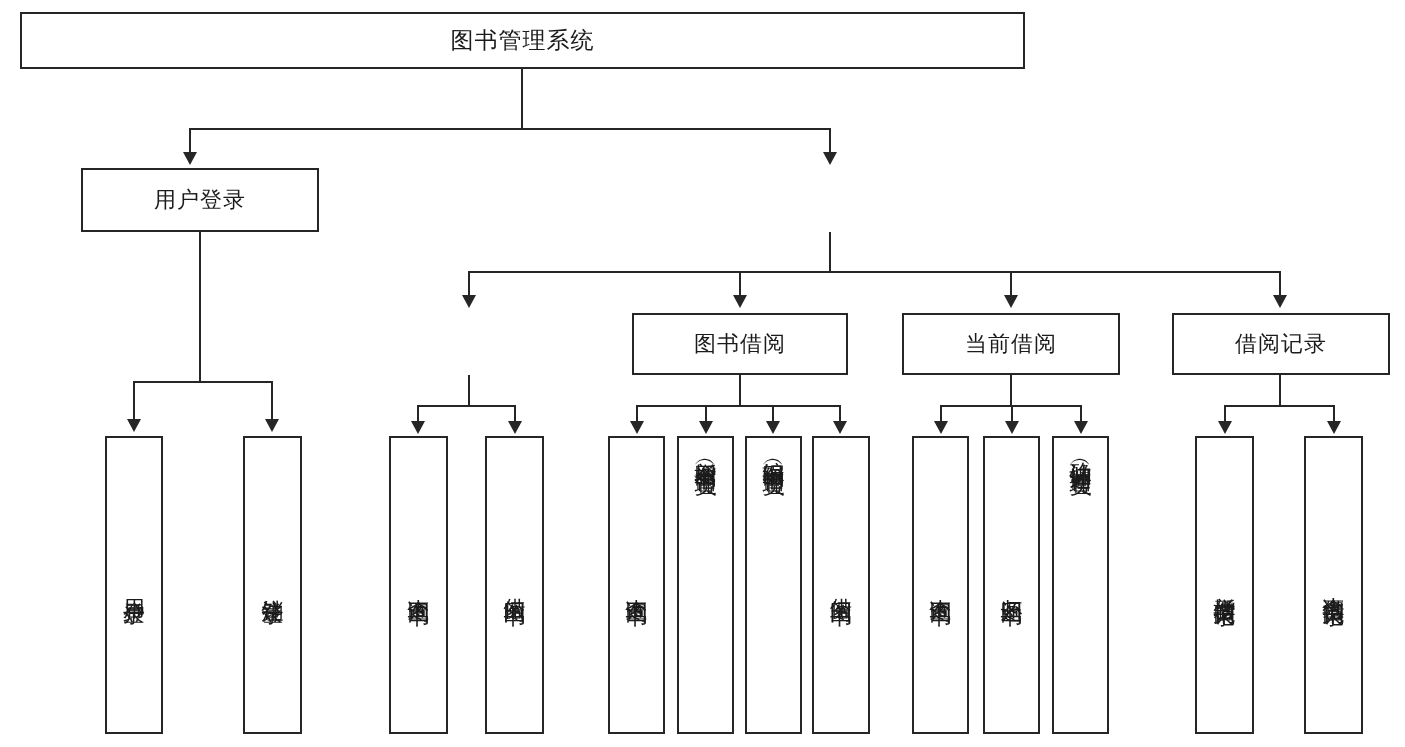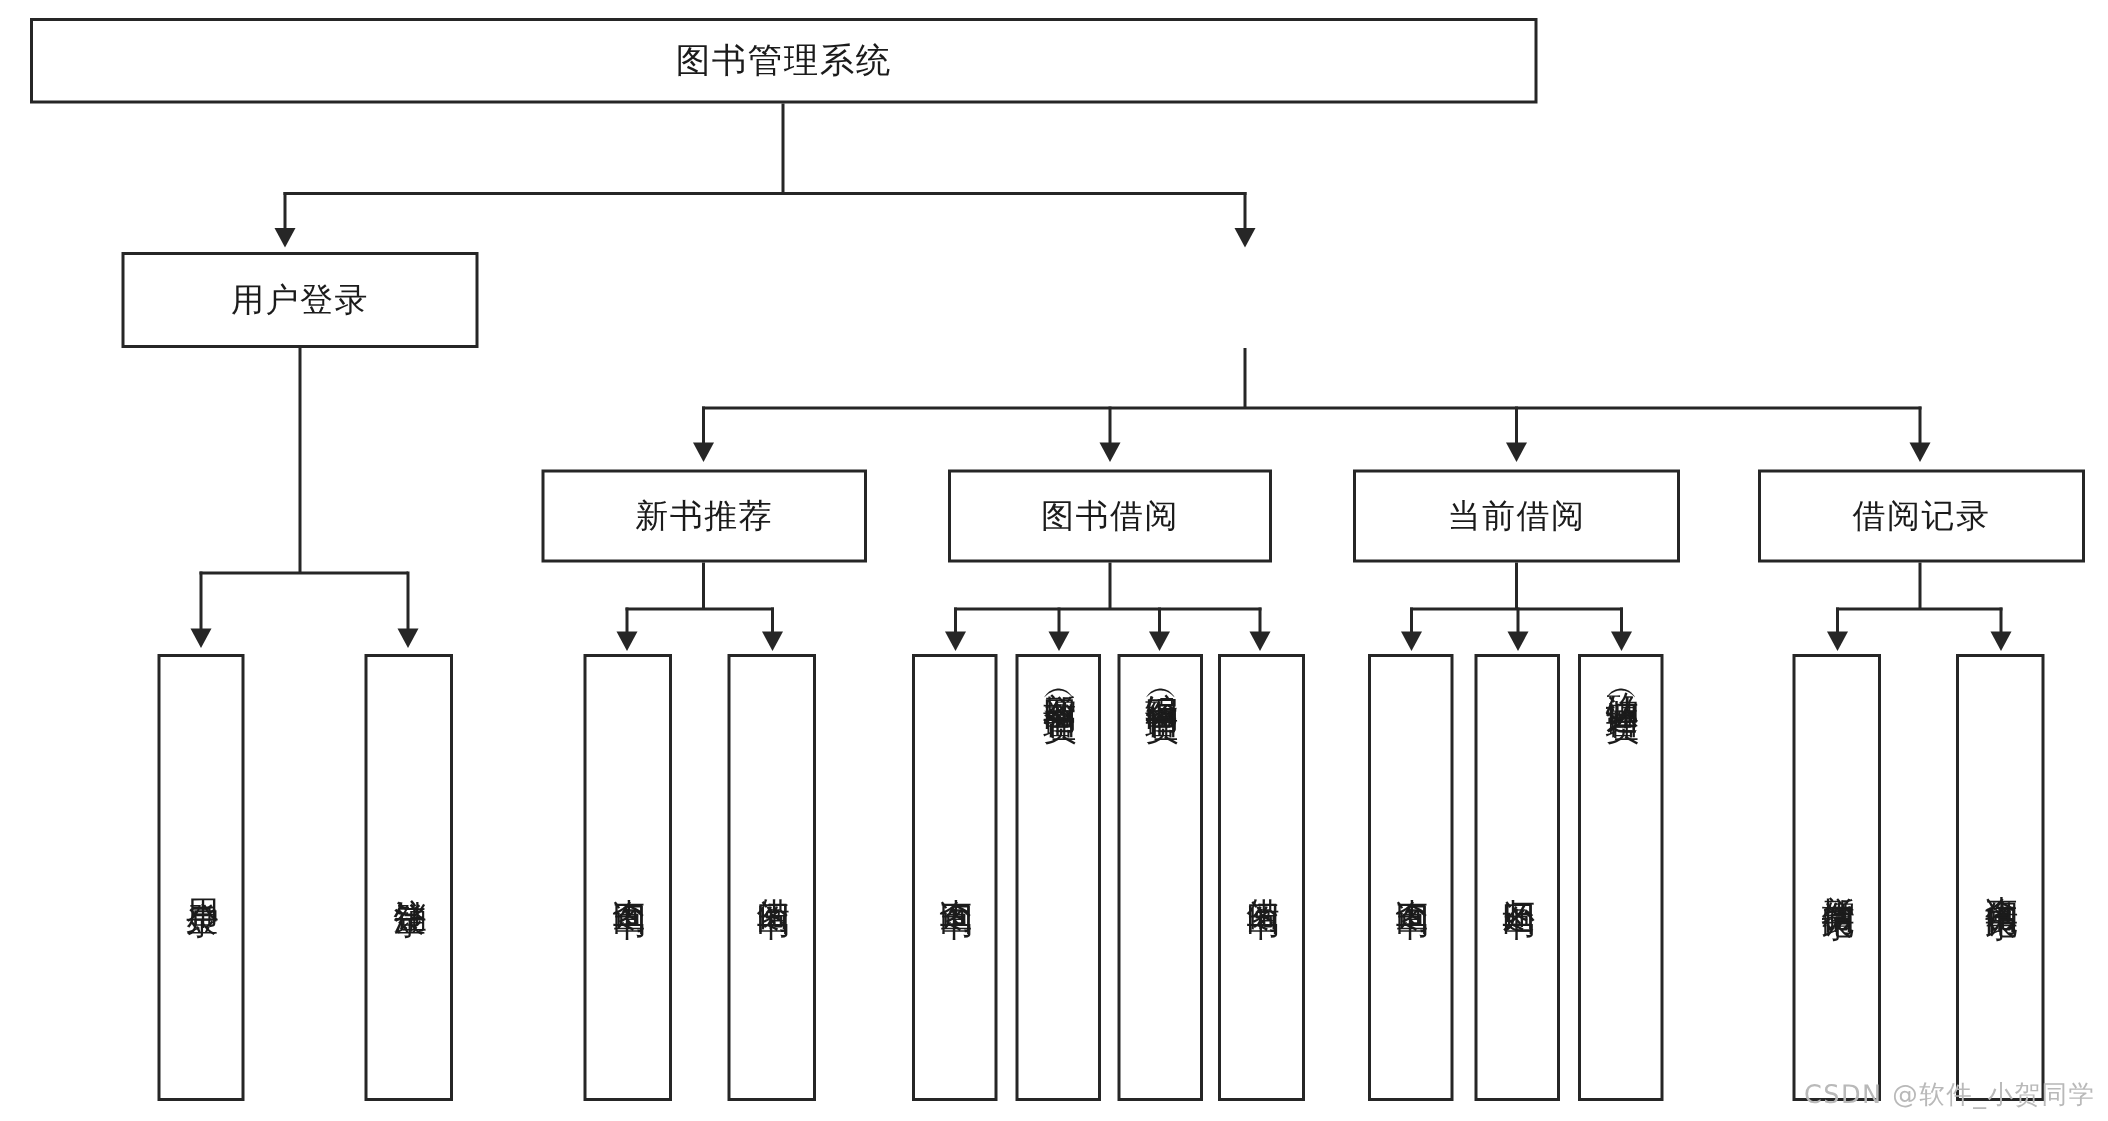--- a/index.html
+++ b/index.html
@@ -107,23 +107,20 @@
 
   <div class="ln lnv" style="left:739px;top:271px;width:2px;height:26px;"></div>
   <div class="arrow" style="left:733px;top:295px;"></div>
 
   <div class="ln lnv" style="left:1010px;top:271px;width:2px;height:26px;"></div>
   <div class="arrow" style="left:1004px;top:295px;"></div>
 
   <div class="ln lnv" style="left:1279px;top:271px;width:2px;height:26px;"></div>
   <div class="arrow" style="left:1273px;top:295px;"></div>
 
-  <div class="node h" style="left:361px;top:313px;width:217px;height:62px;">
-    <span>新书推荐</span>
-  </div>
   <div class="node h" style="left:902px;top:313px;width:218px;height:62px;">
     <span>当前借阅</span>
   </div>
   <div class="node h" style="left:632px;top:313px;width:216px;height:62px;">
     <span>图书借阅</span>
   </div>
   <div class="node h" style="left:1172px;top:313px;width:218px;height:62px;">
     <span>借阅记录</span>
   </div>
 
@@ -198,15 +195,14 @@
     <span class="vtext">确认归还（管理员）</span>
   </div>
 
   <div class="node v mid" style="left:1195px;top:436px;width:59px;height:298px;">
     <span class="vtext">新增借阅记录</span>
   </div>
   <div class="node v mid" style="left:1304px;top:436px;width:59px;height:298px;">
     <span class="vtext">查询借阅记录</span>
   </div>
 
-  <div id="watermark">CSDN @软件_小贺同学</div>
 
 </div>
 
 </body></html>

